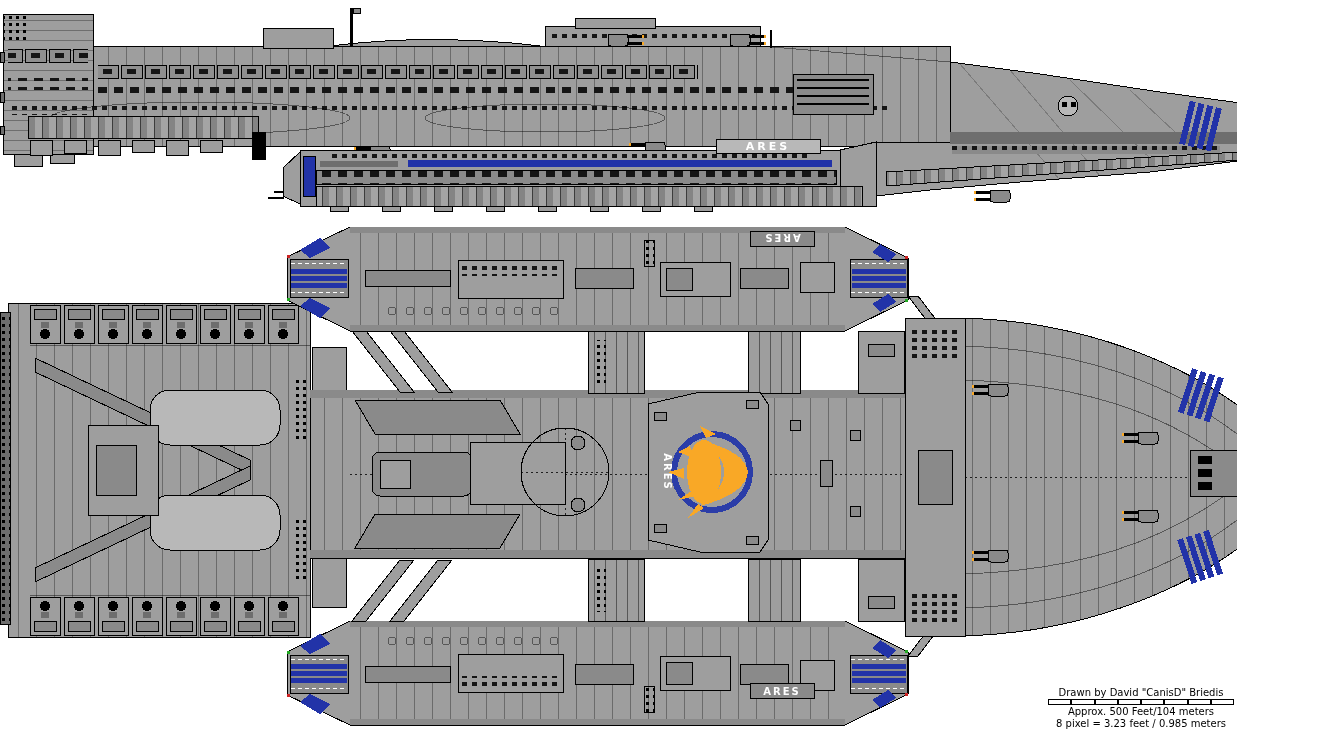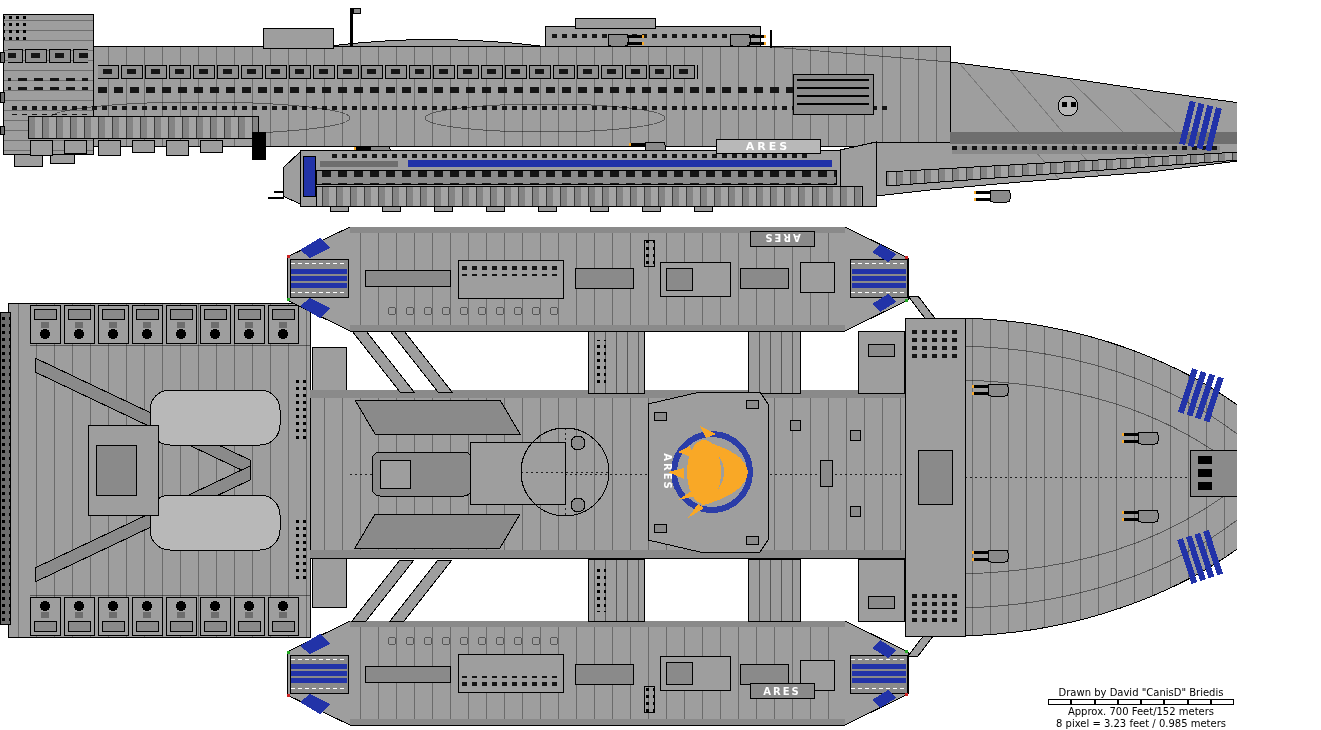--- a/index.html
+++ b/index.html
@@ -380,16 +380,16 @@
     <div class="scale-bar">
       <span></span>
         <span></span>
         <span></span>
         <span></span>
         <span></span>
         <span></span>
         <span></span>
         <span></span>
     </div>
-    <div>Approx. 700 Feet/152 meters</div>
+    <div>Approx. 500 Feet/104 meters</div>
     <div>8 pixel = 3.23 feet / 0.985 meters</div>
   </div>
 </div>
 
 </body></html>

